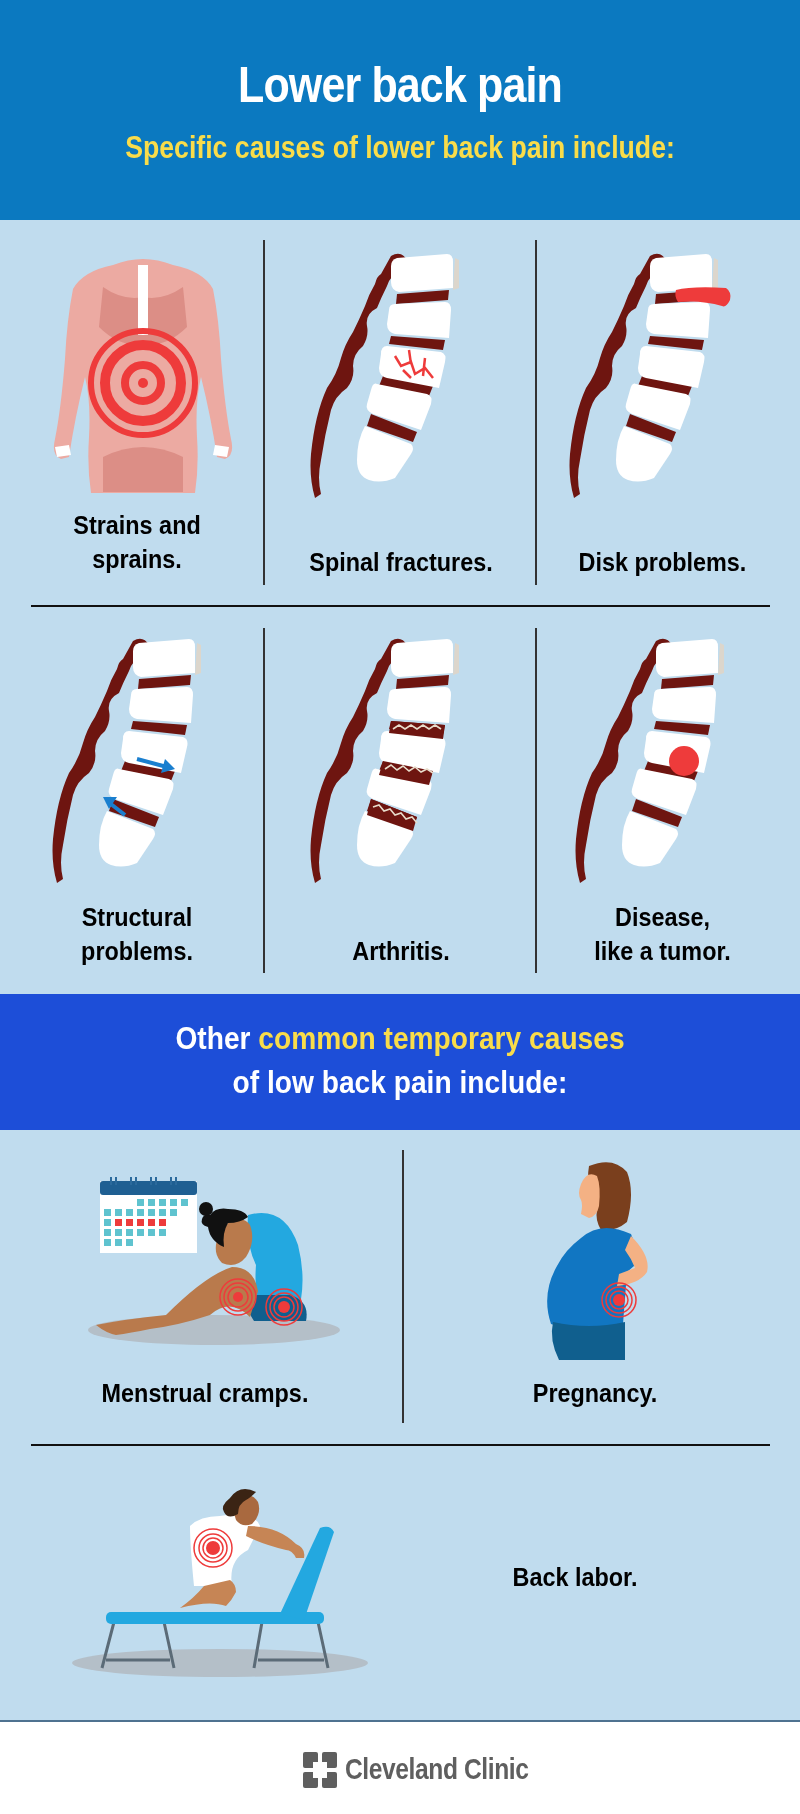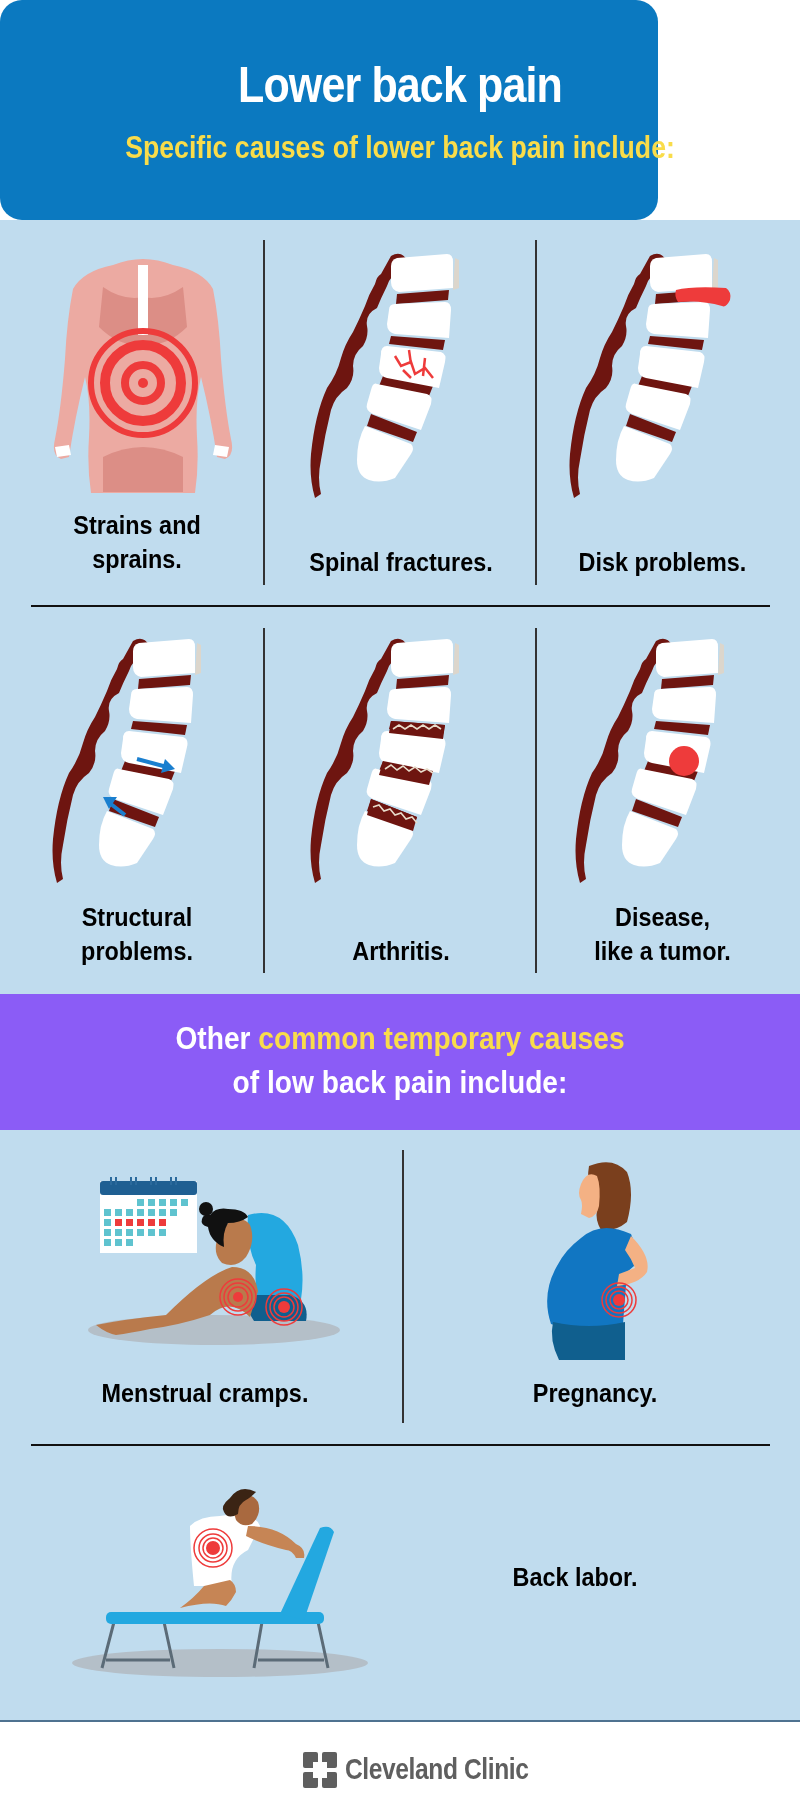--- a/index.html
+++ b/index.html
@@ -1,23 +1,23 @@
 <!DOCTYPE html>
 <html><head>
 <meta charset="utf-8">
 <style>
   * { box-sizing: border-box; margin: 0; padding: 0; }
   body { width: 800px; height: 1814px; background: #ffffff; font-family: "Liberation Sans", sans-serif; position: relative; overflow: hidden; }
   .abs { position: absolute; }
-  .header { left: 0; top: 0; width: 658px; height: 220px; background: #0b79c0; border-radius: 22px; }
+  .header { left: 0; top: 0; width: 800px; height: 220px; background: #0b79c0; }
   .title { left: 0; width: 800px; text-align: center; top: 56px; font-size: 50px; font-weight: bold; color: #ffffff; letter-spacing: -1px; transform: scaleX(0.86); }
   .subtitle { left: 0; width: 800px; text-align: center; top: 130px; font-size: 31px; font-weight: bold; color: #f9dc4a; transform: scaleX(0.86); }
   .panel { background: #c0dcee; }
   .p1 { left: 0; top: 220px; width: 800px; height: 774px; }
-  .band { left: 0; top: 994px; width: 800px; height: 136px; background: #8b5cf6; }
+  .band { left: 0; top: 994px; width: 800px; height: 136px; background: #1d4ed8; }
   .band-line { left: 0; width: 800px; text-align: center; font-size: 32px; font-weight: bold; color: #ffffff; transform: scaleX(0.88); }
   .yellow { color: #f9dc4a; }
   .p2 { left: 0; top: 1130px; width: 800px; height: 592px; border-bottom: 2px solid #4f7290; }
   .vline { width: 2px; background: #333; }
   .hline { height: 2px; background: #111; left: 31px; width: 739px; }
   .label { text-align: center; font-size: 26px; font-weight: bold; color: #000; line-height: 34px; transform: scaleX(0.9); }
   .logo { left: 303px; top: 1752px; width: 230px; height: 36px; }
   .logo-text { left: 42px; top: 0; font-size: 30px; font-weight: bold; color: #5f5f5f; transform: scaleX(0.82); transform-origin: left center; white-space: nowrap; letter-spacing: -0.5px; }
   svg { position: absolute; overflow: visible; }
 </style>

